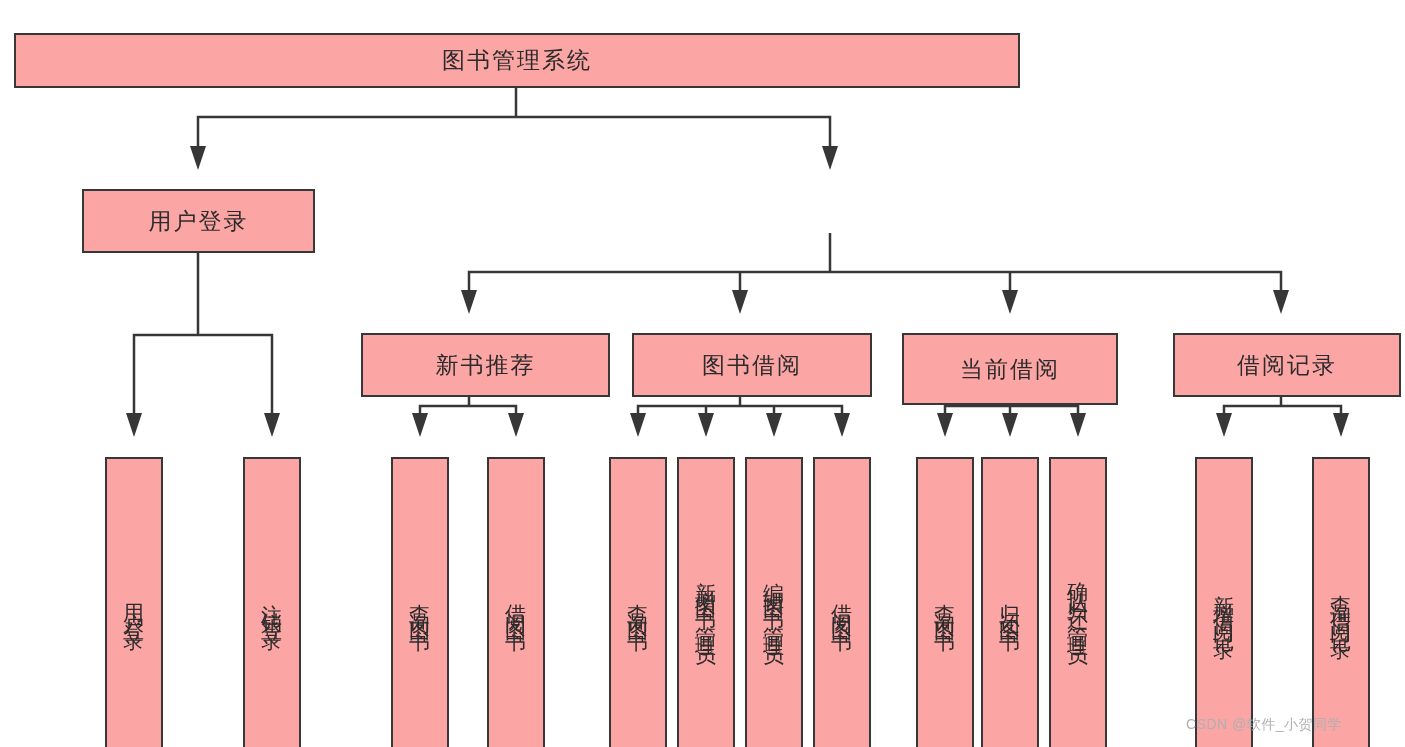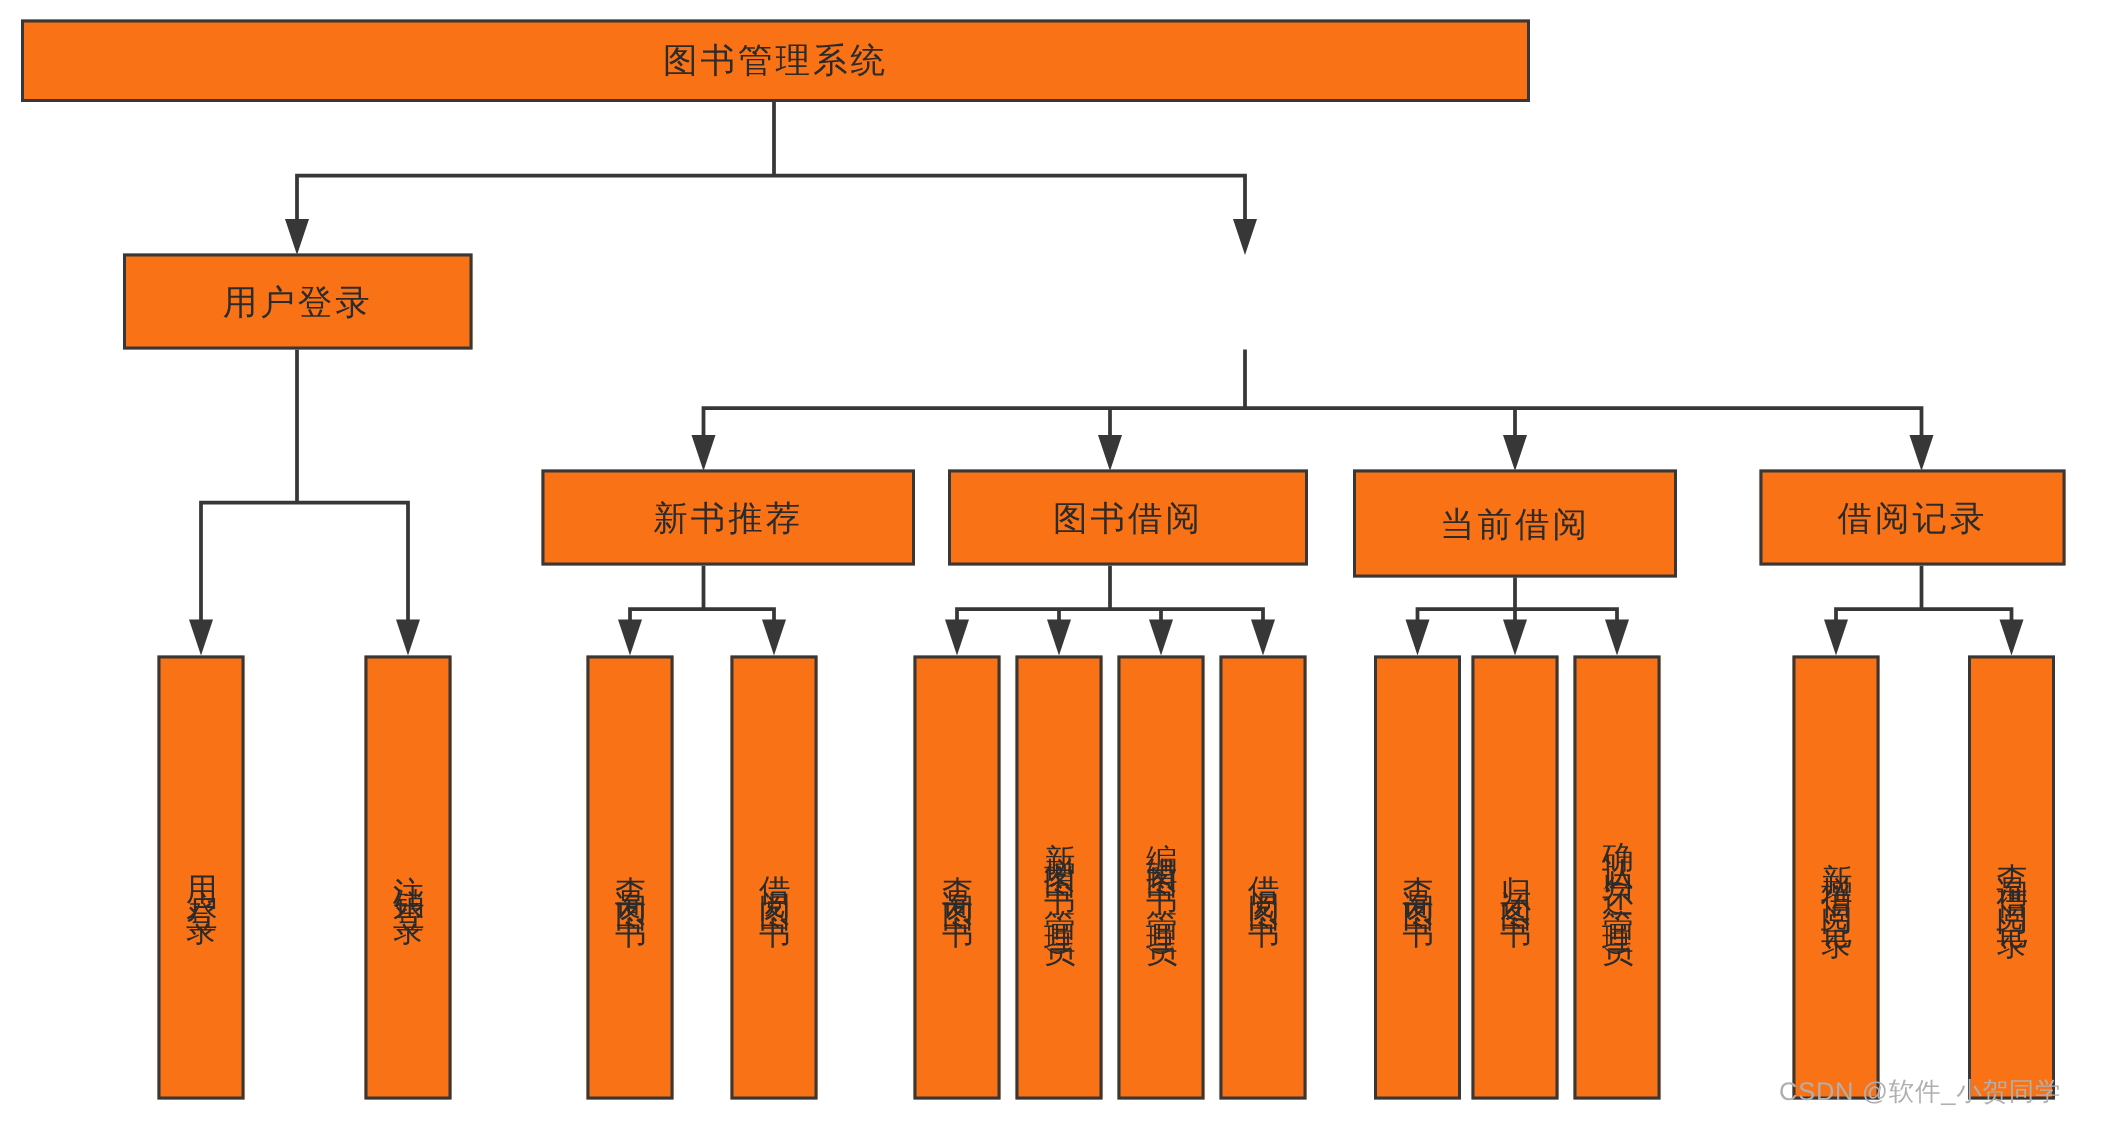--- a/index.html
+++ b/index.html
@@ -17,44 +17,45 @@
   }
   svg.connectors {
     position: absolute;
     left: 0;
     top: 0;
   }
   .box {
     position: absolute;
     box-sizing: border-box;
     border: 2.5px solid #373737;
-    background: #f97316;
+    background: #fca5a5;
     display: flex;
     align-items: center;
     justify-content: center;
     color: #2b2b2b;
+    margin-top: 20px;
   }
   .hlabel {
     font-size: 23px;
     letter-spacing: 2px;
     white-space: nowrap;
   }
   .vlabel {
     writing-mode: vertical-rl;
     text-orientation: mixed;
     font-size: 21px;
     letter-spacing: 9px;
     line-height: 1;
     white-space: nowrap;
   }
   .watermark {
     position: absolute;
     left: 1186px;
     top: 716px;
-    font-size: 17px;
+    font-size: 14px;
     letter-spacing: 0.5px;
     color: #b0b0b0;
     white-space: nowrap;
   }
 </style>
 </head>
 <body>
 
 <div class="canvas">
 
@@ -120,21 +121,21 @@
 
   <div class="box" style="left:361px; top:313px; width:249px; height:64px;">
     <span class="hlabel">新书推荐</span>
   </div>
   <div class="box" style="left:632px; top:313px; width:240px; height:64px;">
     <span class="hlabel">图书借阅</span>
   </div>
   <div class="box" style="left:902px; top:313px; width:216px; height:72px;">
     <span class="hlabel">当前借阅</span>
   </div>
-  <div class="box" style="left:1173px; top:313px; width:204px; height:64px;">
+  <div class="box" style="left:1173px; top:313px; width:228px; height:64px;">
     <span class="hlabel">借阅记录</span>
   </div>
 
   <div class="box" style="left:105px; top:437px; width:58px; height:296px;">
     <span class="vlabel">用户登录</span>
   </div>
   <div class="box" style="left:243px; top:437px; width:58px; height:296px;">
     <span class="vlabel">注销登录</span>
   </div>
 

